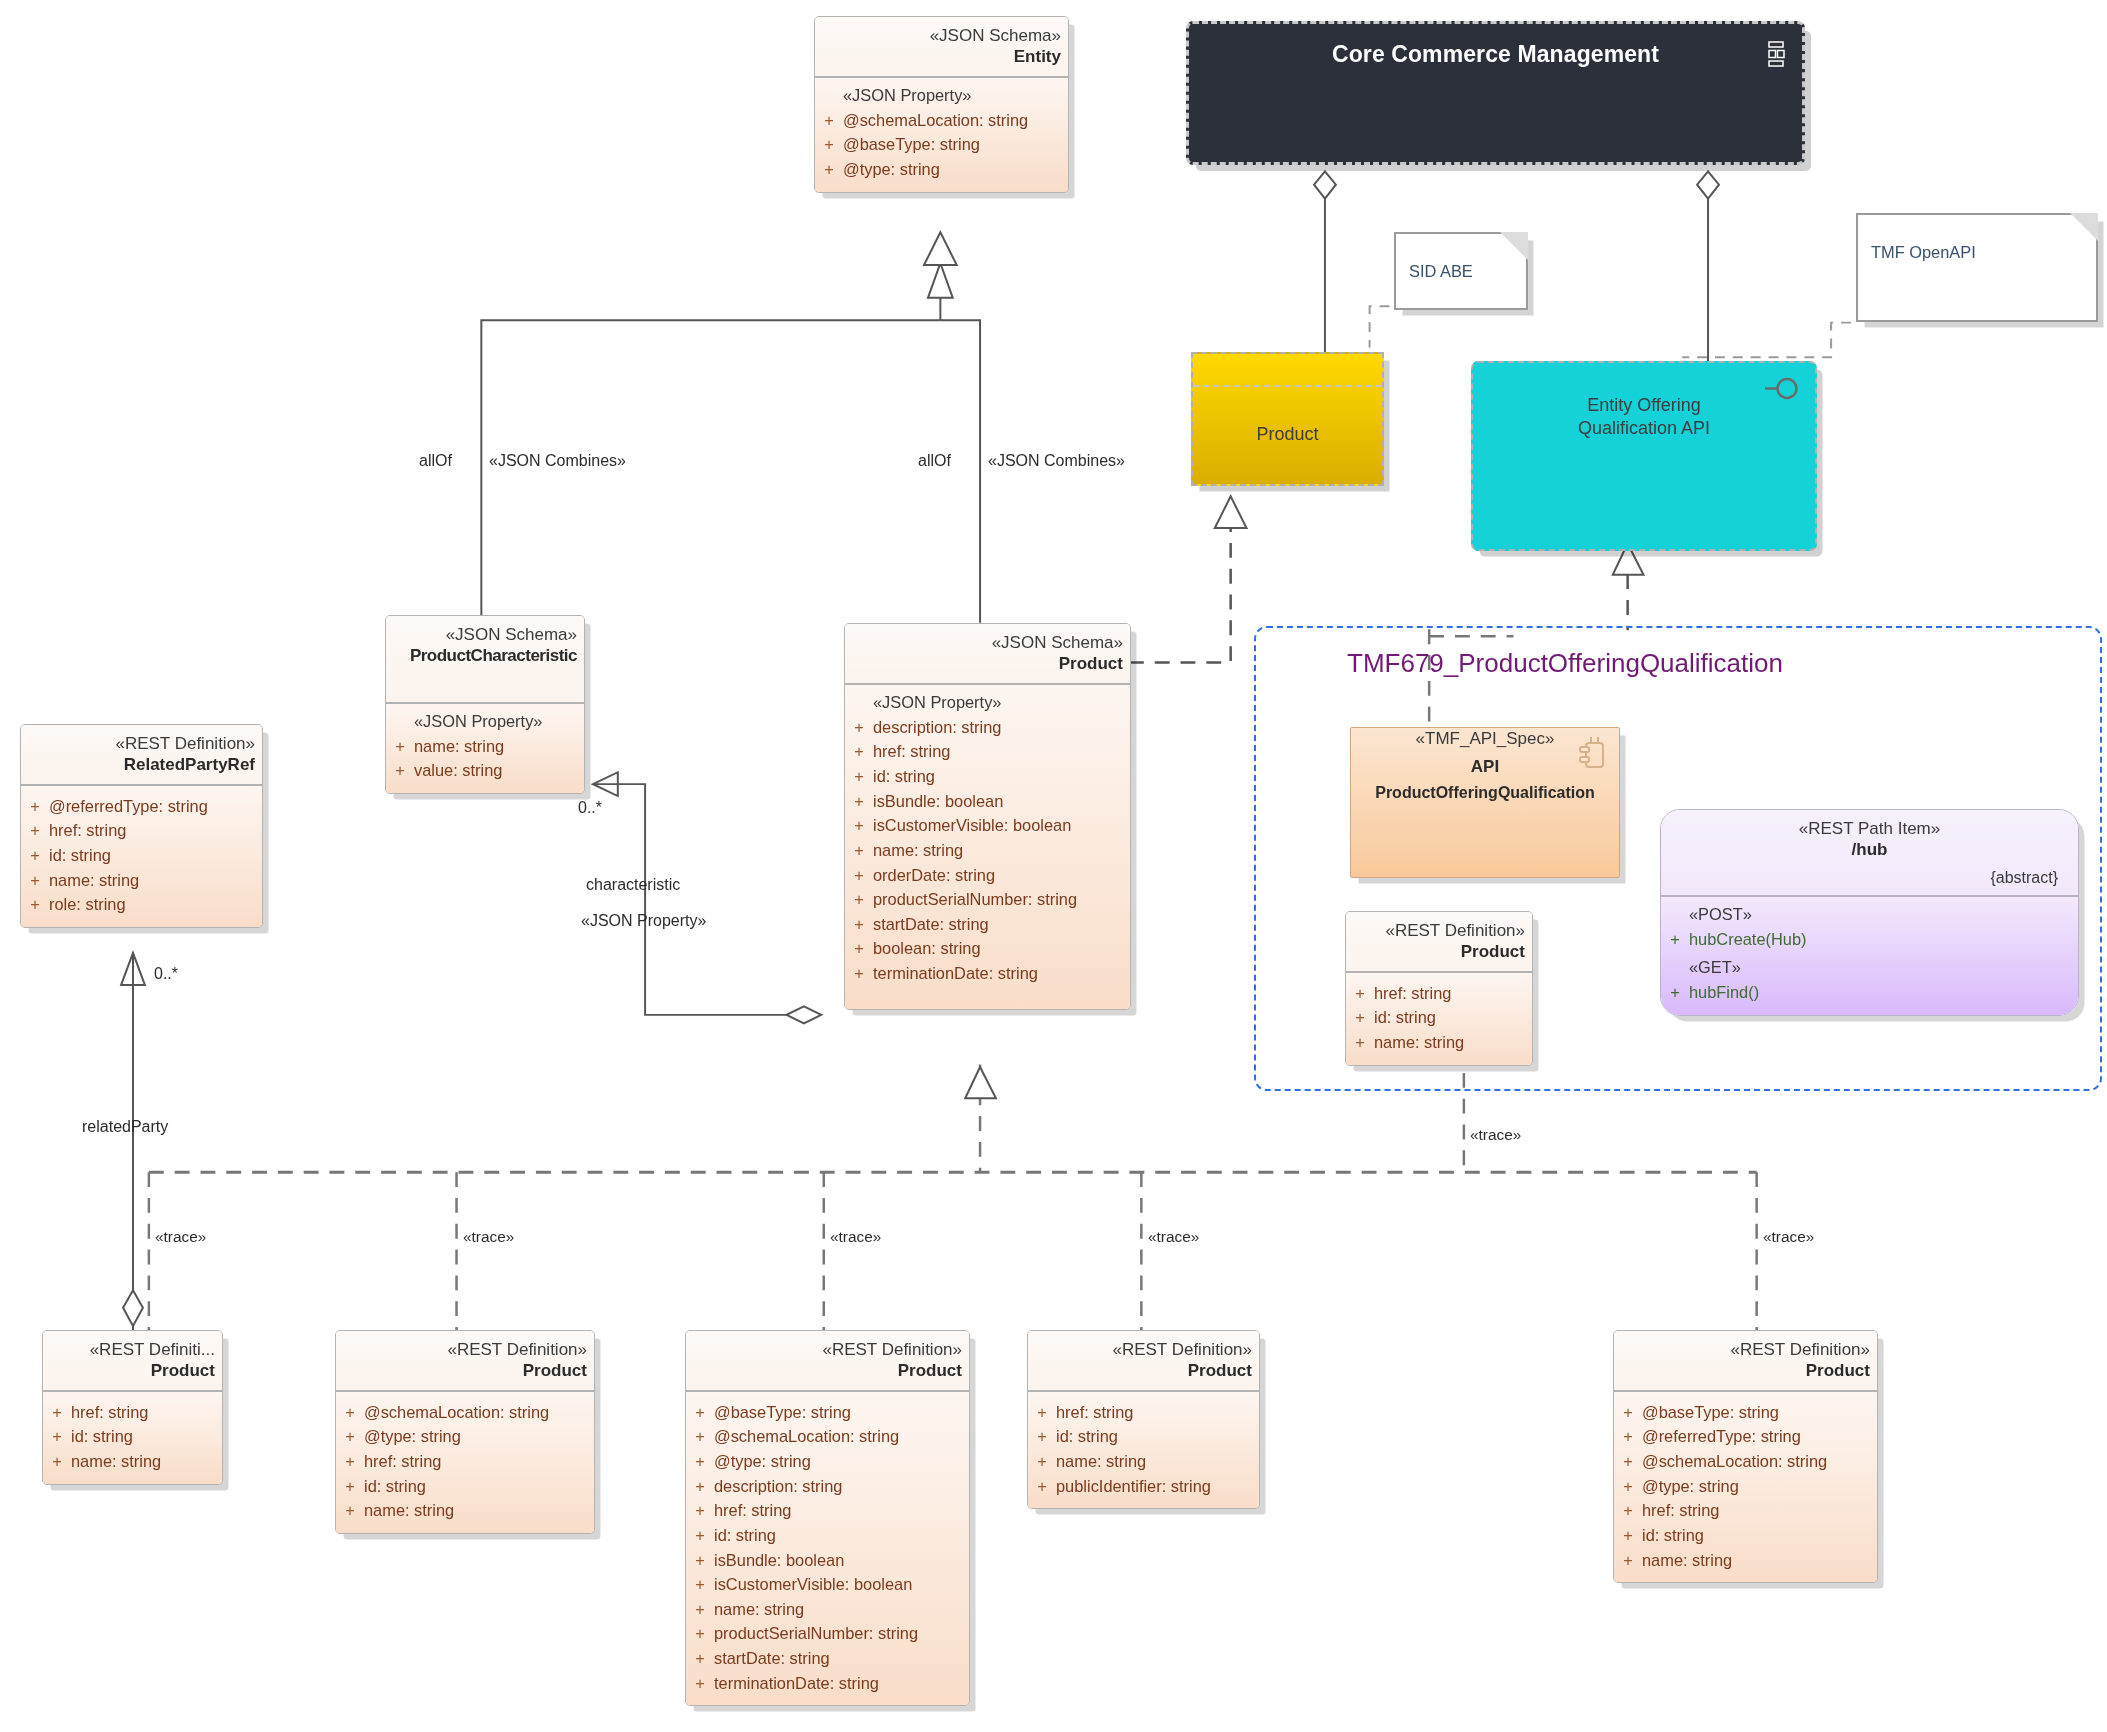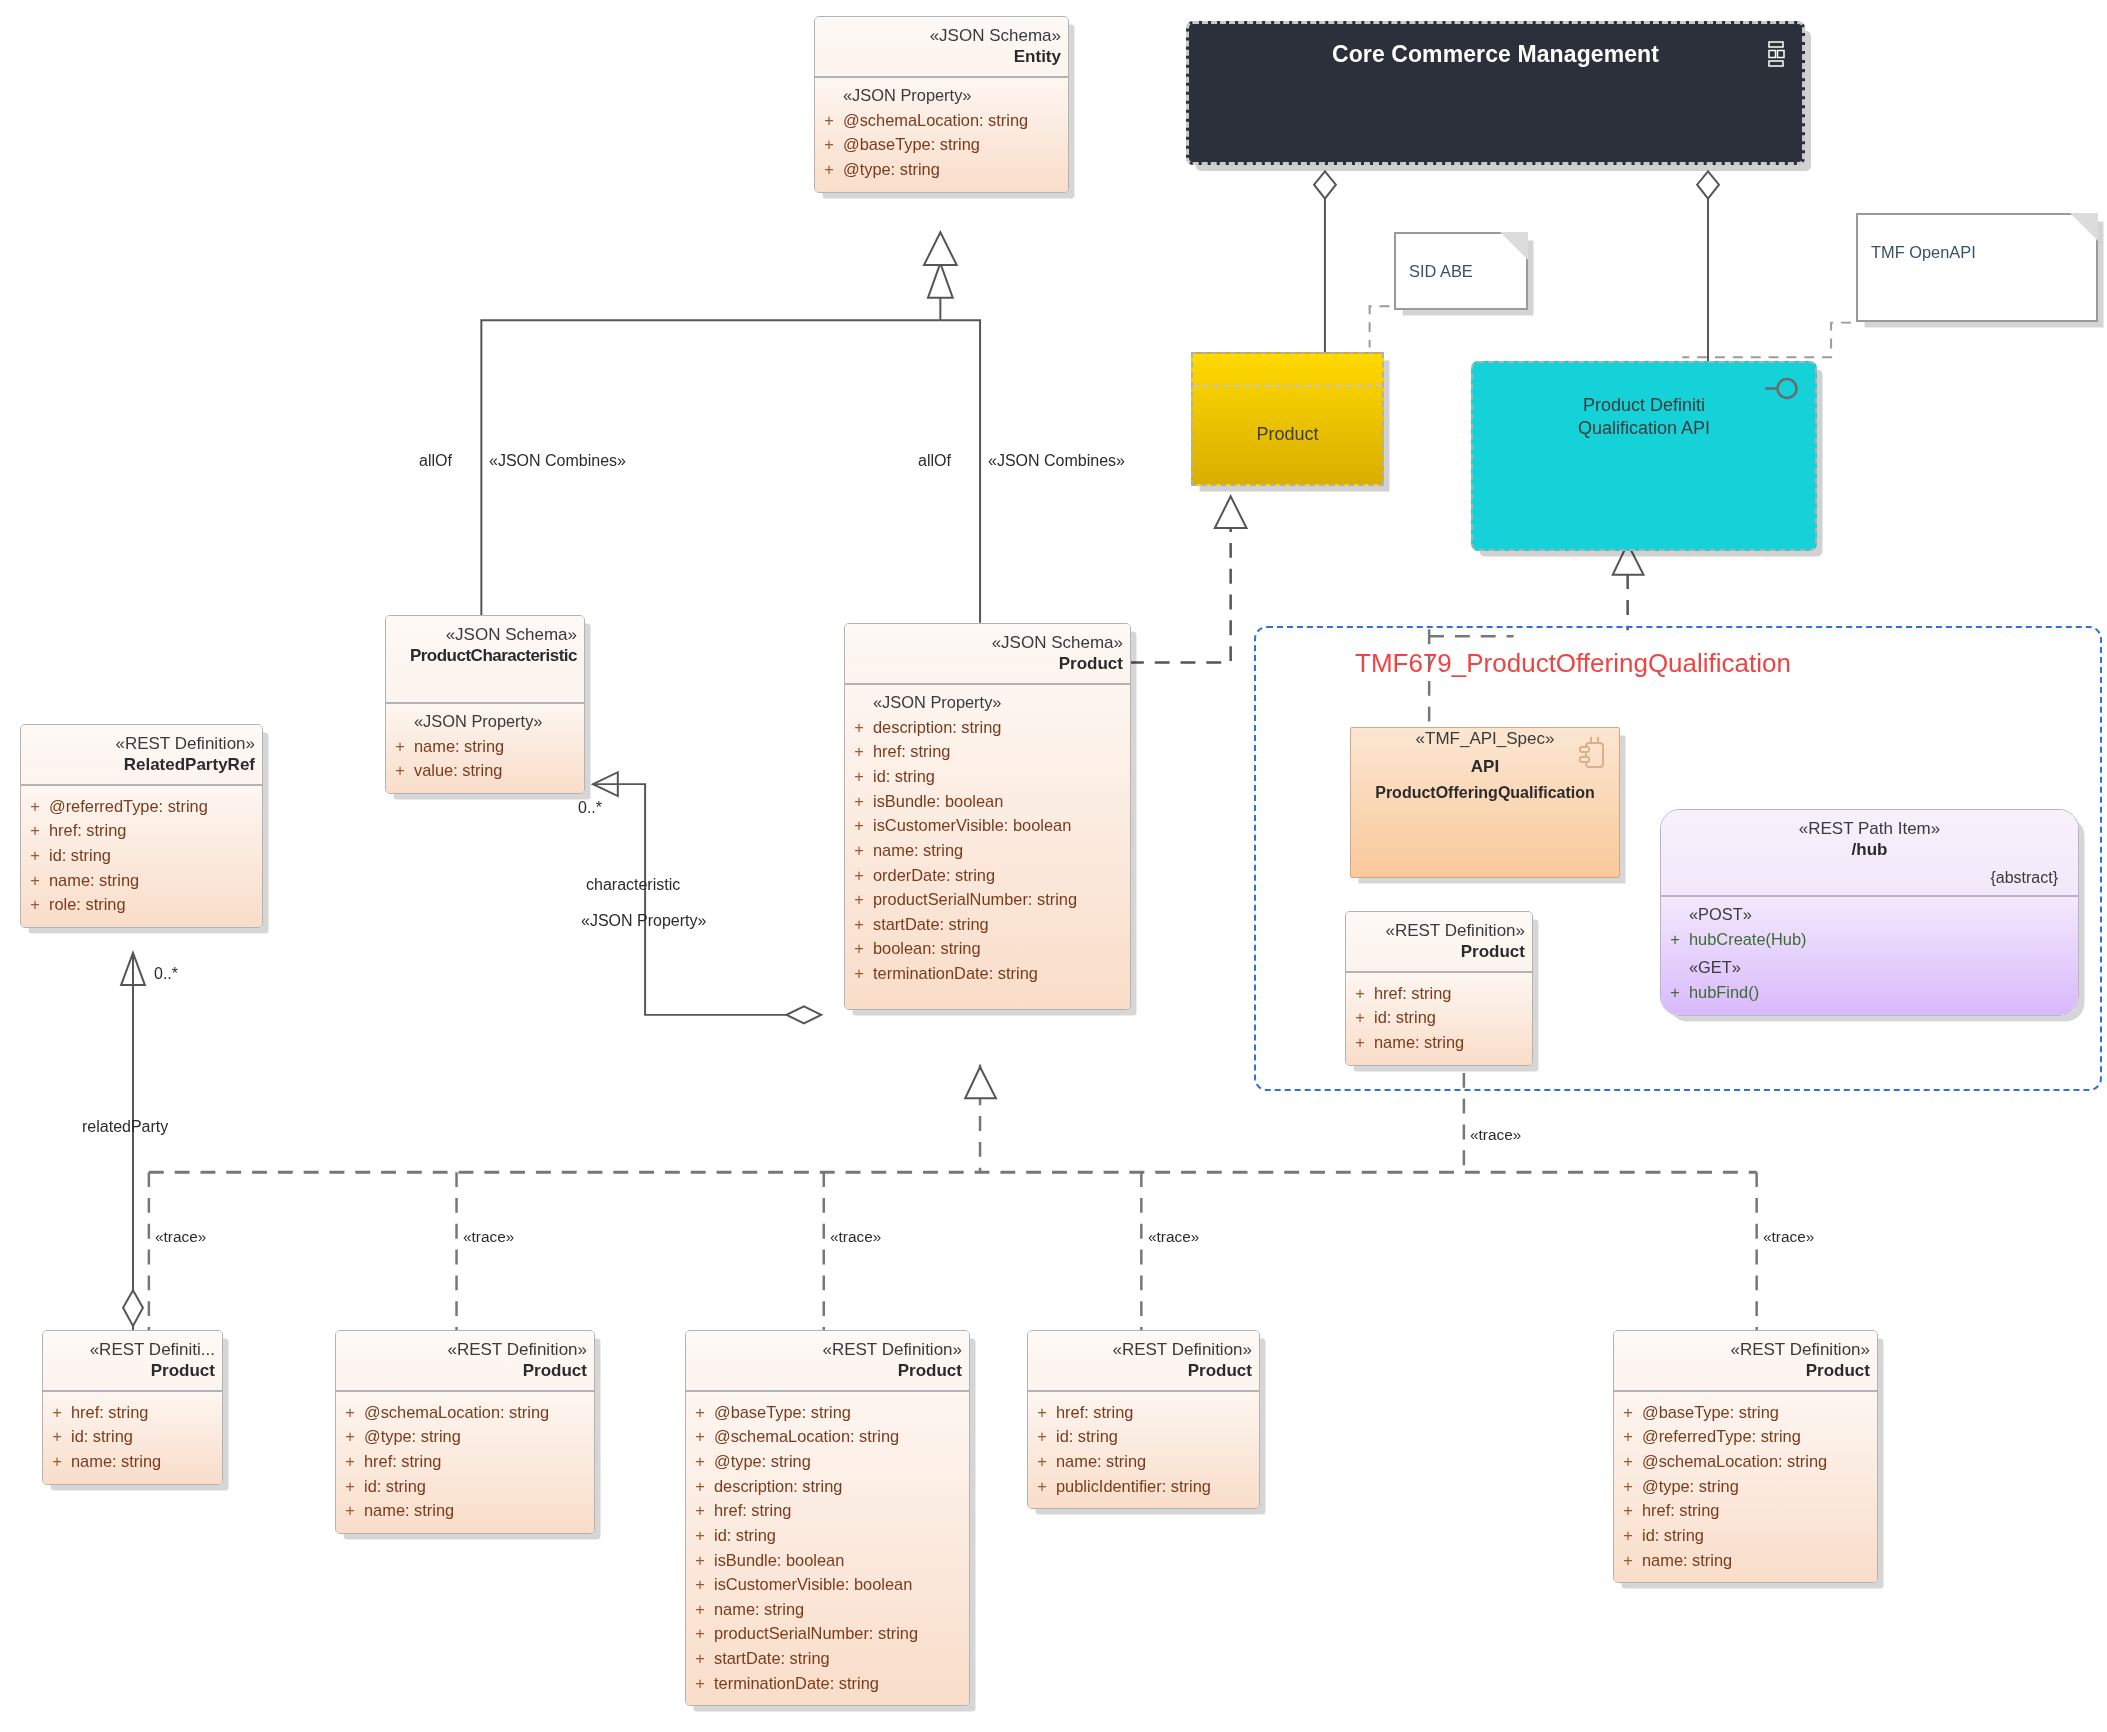--- a/index.html
+++ b/index.html
@@ -36,21 +36,21 @@
 
   
   .note{position:absolute;background:#fff;border:2px solid #9a9a9a;
         box-shadow:7px 7px 0 -1.5px rgba(0,0,0,.17);}
   .note .fold{position:absolute;right:-2px;top:-2px;width:0;height:0;
         border-left:28px solid transparent;border-top:28px solid #dcdcdc;}
   .note .ntxt{font-size:16.4px;color:#39506b;padding:28px 0 0 13px;white-space:nowrap;}
 
   
   .frame{position:absolute;border:2.5px dashed #2f6fe0;border-radius:13px;background:transparent;}
-  .frametitle{position:absolute;color:#ef4444;font-size:26px;white-space:nowrap;margin-left:8px;}
+  .frametitle{position:absolute;color:#701a75;font-size:26px;white-space:nowrap;}
 
   
   .pathbox{position:absolute;border:1.5px solid #b9b2c9;border-radius:2px;
            box-shadow:7px 7px 0 -1.5px rgba(0,0,0,.16);overflow:hidden;}
   .pathbox .hdr{background:linear-gradient(180deg,#f7f1fb 0%,#f2e8fb 100%);padding:8px 7px;text-align:center;}
   .pathbox .sep{height:1.5px;background:#b9b2c9;}
   .pathbox .body{background:linear-gradient(180deg,#f3e9fd 0%,#d8b9fb 100%);padding:8px 0 10px 0;}
   .pathbox .abstract{font-size:16px;color:#3a3a3a;text-align:right;padding-right:13px;margin-top:8px;}
 
   
@@ -174,21 +174,21 @@
   <div class="colnode" style="left:1191px;top:352px;width:189px;height:130px;background:linear-gradient(180deg,#ffd900 0%,#d9ae00 100%);">
     <div style="position:absolute;left:0;right:0;top:31px;height:0;border-top:2.5px dashed #c5c5c5;"></div>
     <div class="lbl" style="margin-top:69px;">Product</div>
   </div>
 
   <div class="colnode" style="left:1471px;top:361px;width:342px;height:186px;border-radius:7px;background:#14d2d8;">
     <svg style="position:absolute;right:14px;top:12px;width:38px;height:27px;" viewBox="0 0 76 54">
       <line x1="4" y1="27" x2="30" y2="27" stroke="#6b6b6b" stroke-width="5"></line>
       <circle cx="48" cy="27" r="19" fill="none" stroke="#6b6b6b" stroke-width="5"></circle>
     </svg>
-    <div class="lbl" style="margin-top:31px;">Product Definiti</div>
+    <div class="lbl" style="margin-top:31px;">Entity Offering</div>
     <div class="lbl">Qualification API</div>
   </div>
 
   <div class="frame" style="left:1254px;top:626px;width:844px;height:461px;"></div>
   <div class="frametitle" style="left:1347px;top:648px;">TMF679_ProductOfferingQualification</div>
 
   <div class="apibox" style="left:1350px;top:727px;width:268px;height:149px;">
     <svg style="position:absolute;right:10px;top:7px;width:32px;height:37px;" viewBox="0 0 64 74">
       <rect x="18" y="16" width="34" height="48" fill="none" stroke="#d8b08a" stroke-width="4" rx="6"></rect>
       <rect x="6" y="24" width="18" height="10" fill="#fbe6d2" stroke="#d8b08a" stroke-width="4" rx="4"></rect>

